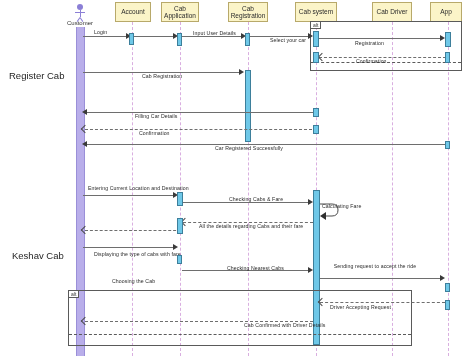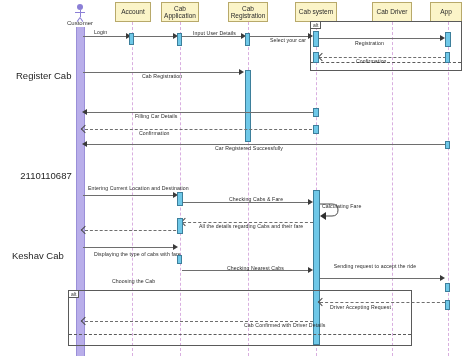--- a/index.html
+++ b/index.html
@@ -128,24 +128,23 @@
     position:absolute;
     font-size:9.5px;color:#1f1f1f;
     text-align:center;line-height:12px;
   }
 </style>
 </head>
 <body>
 
 <div id="stage">
 
-  <div class="section-caption" style="left:16px;top:70px;">Register Cab</div>
+  <div class="section-caption" style="left:9px;top:70px;">Register Cab</div>
 
   <div class="name-caption" style="left:4px;top:170px;width:84px;">
-    <div>2110110687</div>
   </div>
 
   <div class="section-caption" style="left:12px;top:250px;">Keshav Cab</div>
 
   <div class="actor-head" style="left:77px;top:4px;"></div>
   <div class="actor-body" style="left:80px;top:10px;height:7px;"></div>
   <div class="actor-arms" style="left:75px;top:12px;width:10px;"></div>
   <div class="actor-leg" style="left:80px;top:17px;width:5px;transform:rotate(55deg);"></div>
   <div class="actor-leg" style="left:80px;top:17px;width:5px;transform:rotate(125deg);"></div>
   <div class="actor-label" style="left:58px;top:20px;width:44px;">Customer</div>

